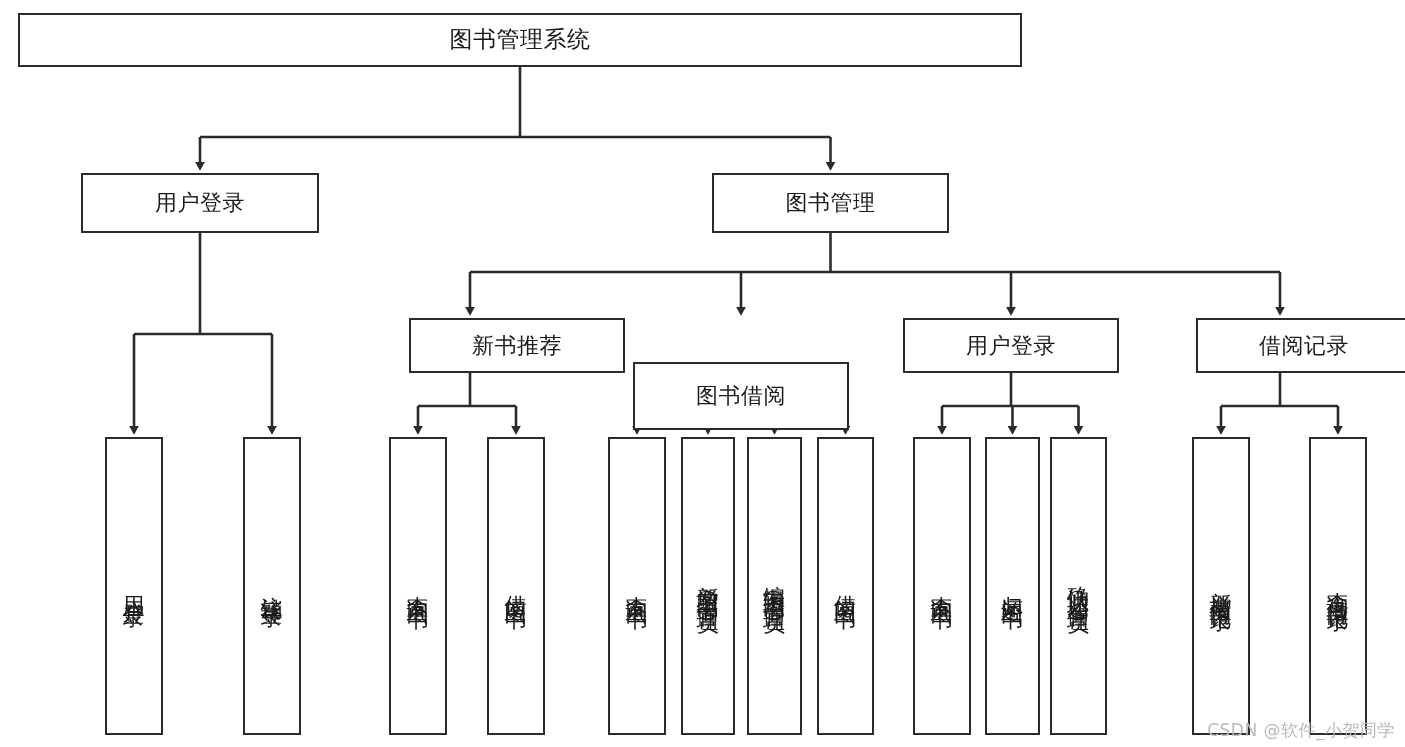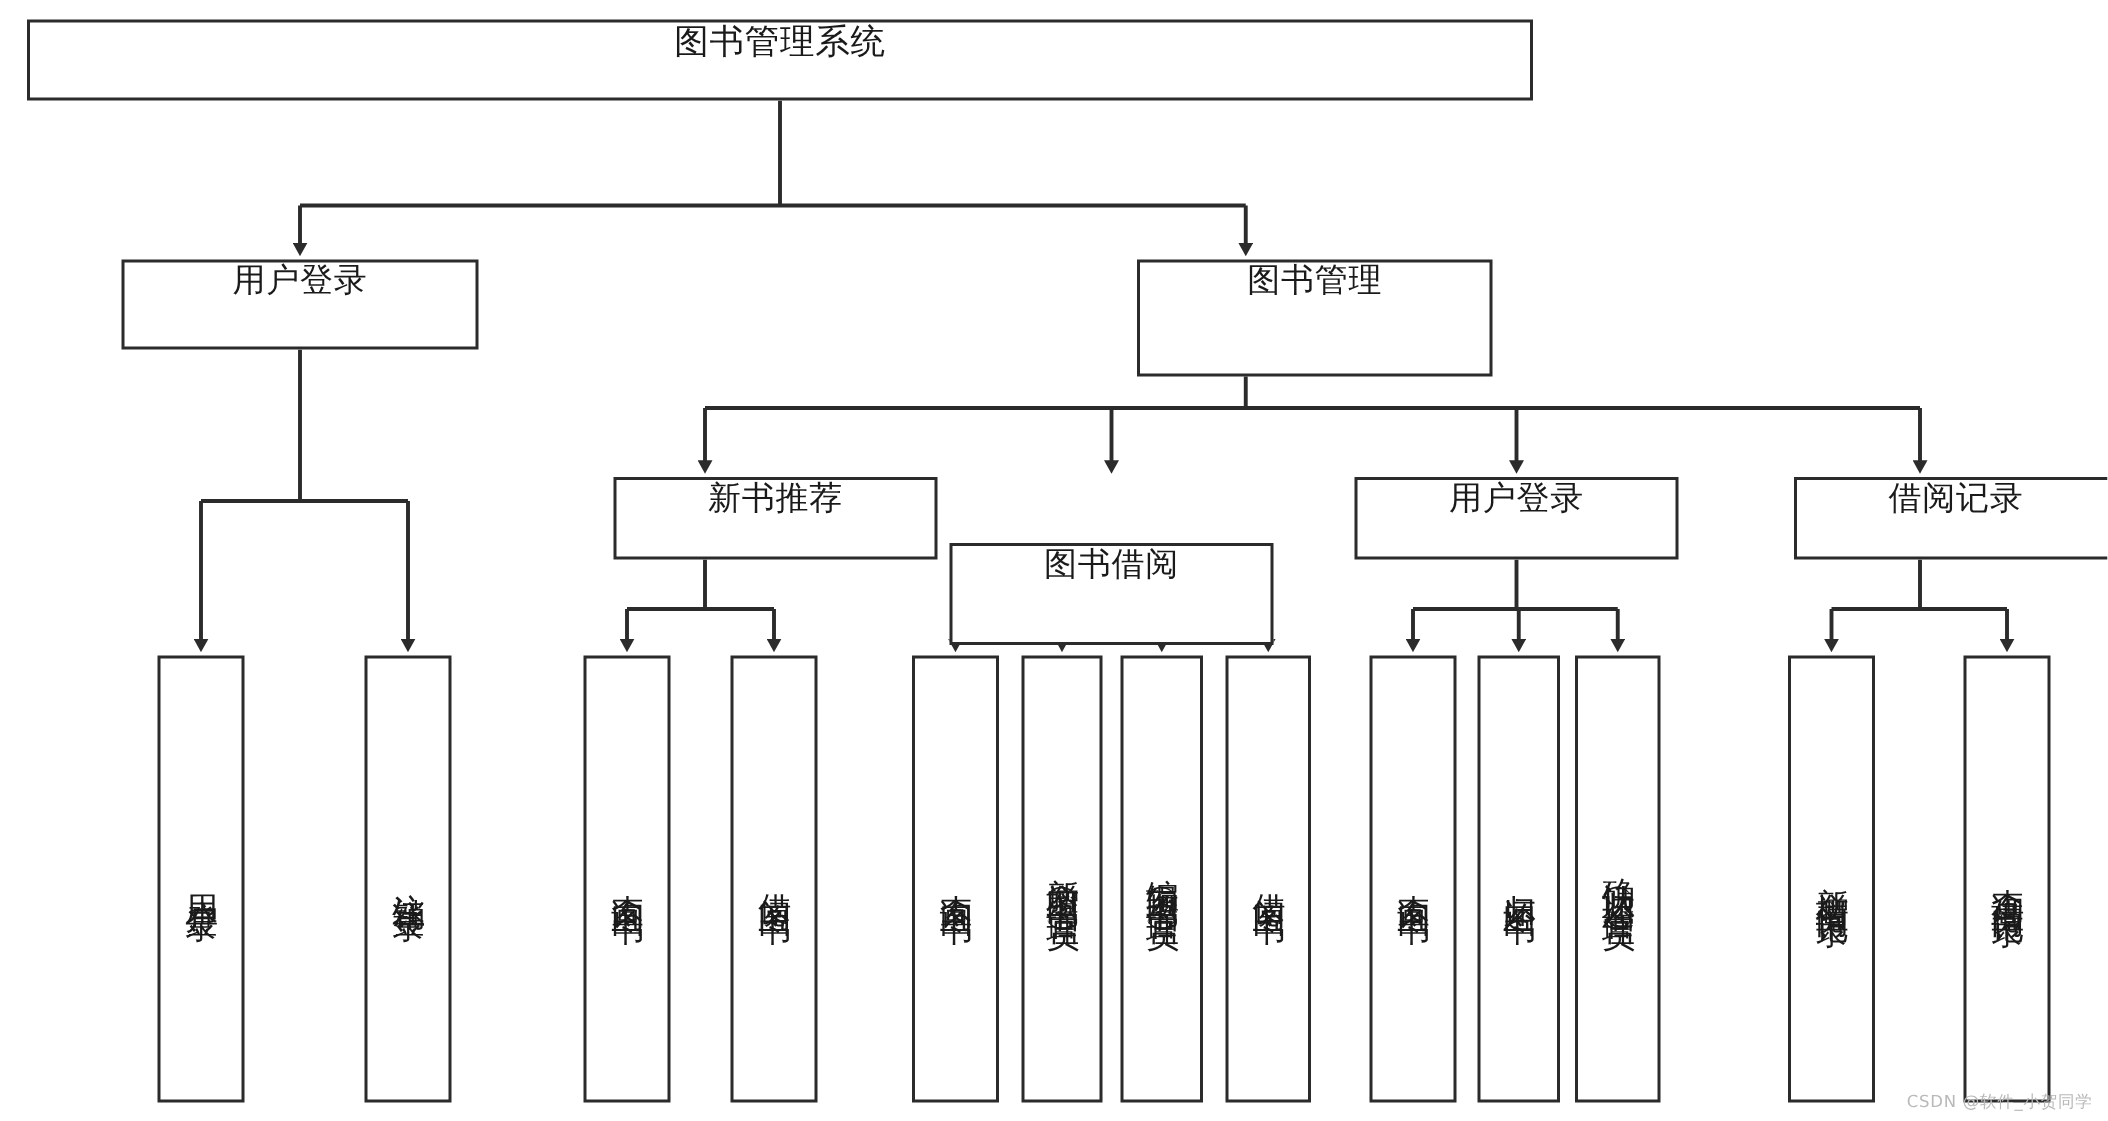--- a/index.html
+++ b/index.html
@@ -25,20 +25,21 @@
     width: 1405px;
     height: 747px;
     pointer-events: none;
   }
   .node {
     position: absolute;
     box-sizing: border-box;
     border: 2.5px solid #2b2b2b;
     background: #ffffff;
     display: flex;
+    align-items: center;
     justify-content: center;
     color: #1a1a1a;
   }
   .node-label {
     display: block;
     text-align: center;
     letter-spacing: 0.5px;
     line-height: 1.18;
     white-space: nowrap;
   }
@@ -59,21 +60,21 @@
     writing-mode: vertical-rl;
     text-orientation: upright;
     font-size: 22px;
     letter-spacing: 4px;
     line-height: 1.05;
   }
   #watermark {
     position: absolute;
     right: 10px;
     bottom: 5px;
-    font-size: 11px;
+    font-size: 17px;
     color: #b9b9b9;
     white-space: nowrap;
     letter-spacing: 0.5px;
   }
 </style>
 </head>
 <body>
 
 <div id="diagram-root">
 
@@ -120,21 +121,21 @@
       </g>
   </svg>
 
   <div id="node-layer">
       <div class="node horiz root" id="node-root" style="left: 18px; top: 13px; width: 1004px; height: 54px;">
         <span class="node-label">图书管理系统</span>
       </div>
       <div class="node horiz" id="node-user-login" style="left: 81px; top: 173px; width: 238px; height: 60px;">
         <span class="node-label">用户登录</span>
       </div>
-      <div class="node horiz" id="node-book-manage" style="left: 712px; top: 173px; width: 237px; height: 78px; margin-left: 46px;">
+      <div class="node horiz" id="node-book-manage" style="left: 712px; top: 173px; width: 237px; height: 60px;">
         <span class="node-label">图书管理</span>
       </div>
       <div class="node horiz" id="node-new-book-rec" style="left: 362px; top: 318px; width: 216px; height: 55px; margin-left: 47px;">
         <span class="node-label">新书推荐</span>
       </div>
       <div class="node horiz" id="node-book-borrow" style="left: 633px; top: 318px; width: 216px; height: 68px; margin-top: 44px;">
         <span class="node-label">图书借阅</span>
       </div>
       <div class="node horiz" id="node-current-loan" style="left: 903px; top: 318px; width: 216px; height: 55px;">
         <span class="node-label">用户登录</span>

